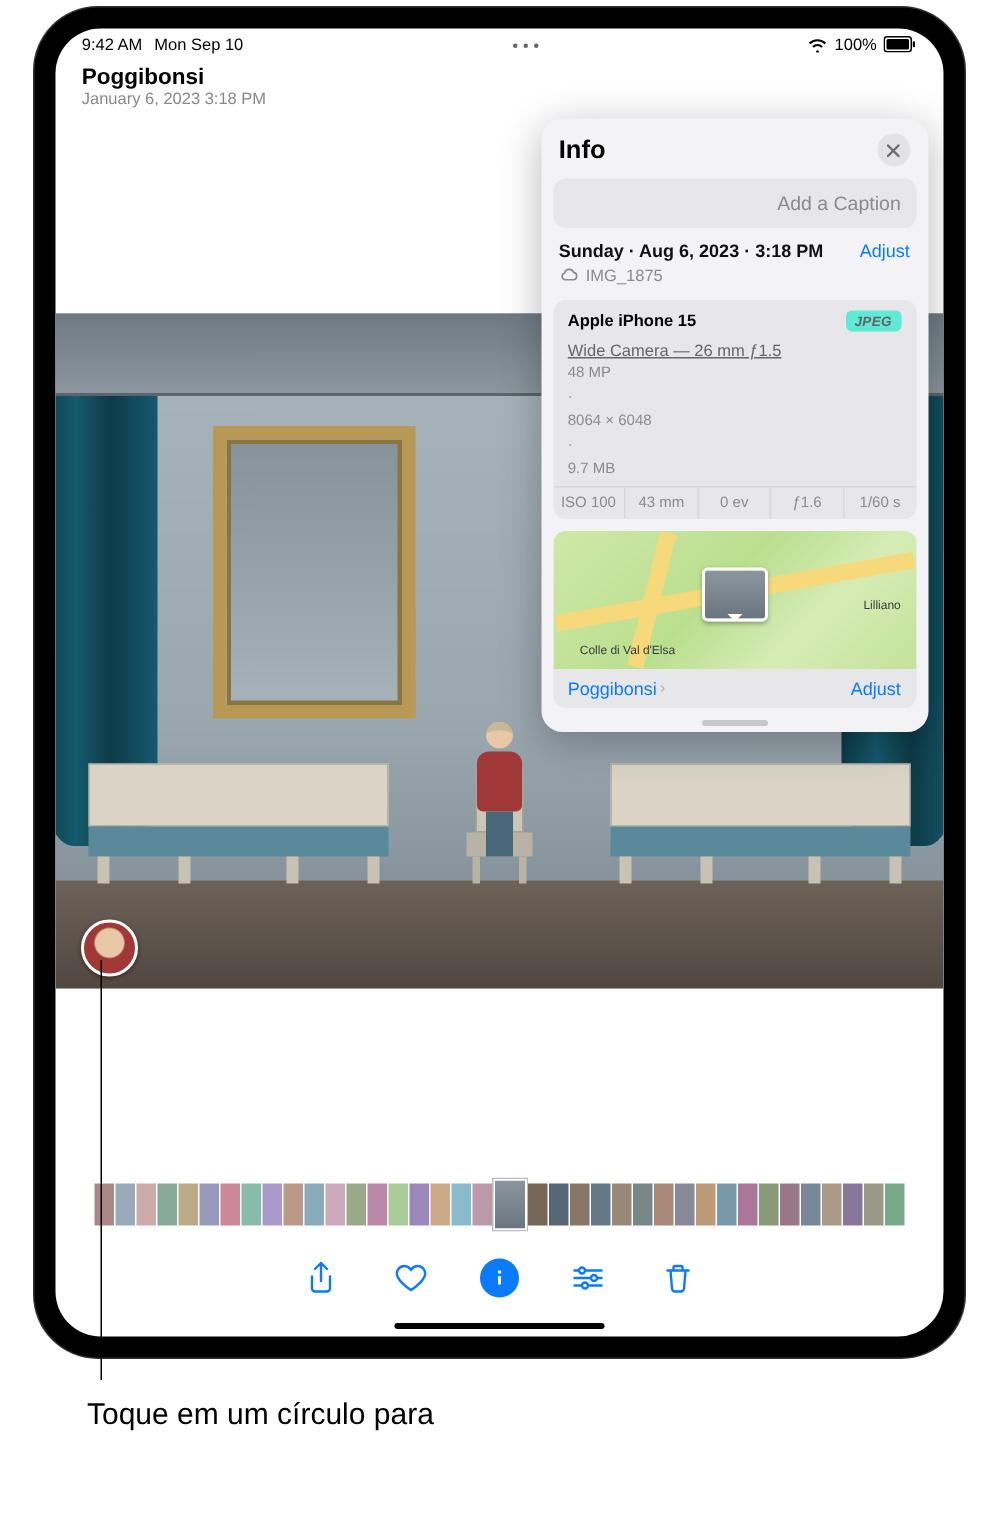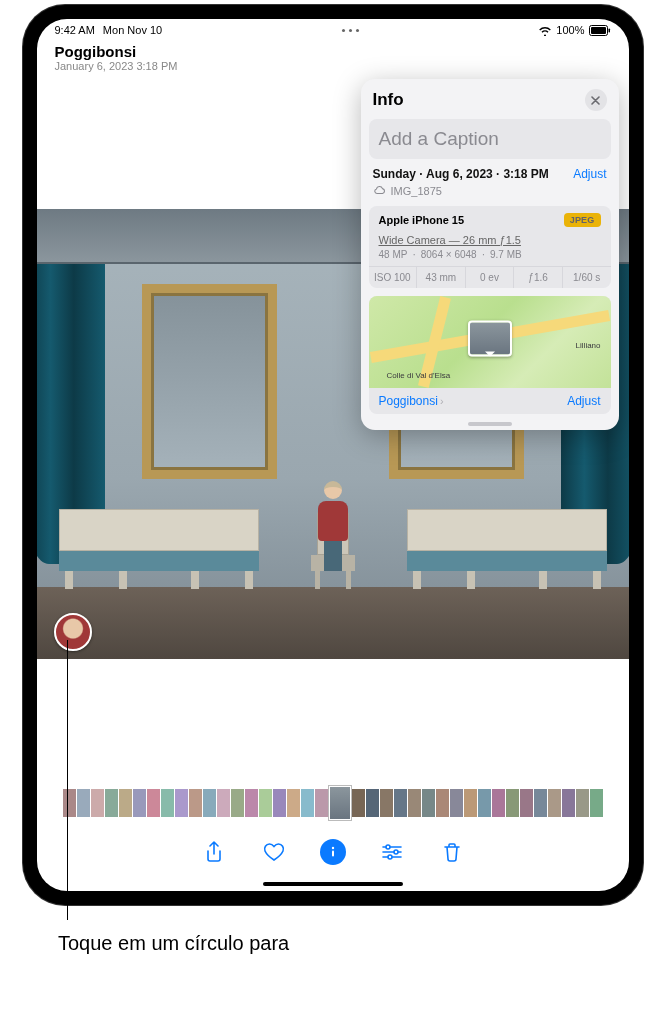--- a/index.html
+++ b/index.html
@@ -22,21 +22,21 @@
   position: relative;
 }
 
 .status-bar {
   height: 20px; display: flex; align-items: center;
   padding: 2px 18px 0; font-size: 11px; font-weight: 500; color: #000;
 }
 .status-left { flex: 0 0 auto; display: flex; gap: 8px; }
 .status-center { flex: 1; display: flex; justify-content: center; gap: 4px; }
 .status-center .dot { width: 3px; height: 3px; background: #666; border-radius: 50%; }
-.status-right { flex: 0 0 auto; display: flex; align-items: flex-end; gap: 4px; }
+.status-right { flex: 0 0 auto; display: flex; align-items: flex-start; gap: 4px; }
 .wifi-icon, .battery-icon { display: inline-flex; }
 
 .header { padding: 4px 18px 8px; }
 .header-title { font-size: 15px; font-weight: 700; }
 .header-sub { font-size: 11px; color: #888; }
 
 .photo-area {
   position: absolute; left: 0; right: 0; top: 190px; height: 450px;
   background: linear-gradient(180deg, #4a5a6a 0%, #6a7a8a 35%, #8a9aa5 100%);
   overflow: hidden;
@@ -90,34 +90,34 @@
   position:absolute; top:60px; right:10px; width:258px;
   background:#f3f3f5; border-radius:14px;
   box-shadow:0 6px 28px rgba(0,0,0,.28);
   padding-bottom:2px; z-index:10; font-size:12px;
 }
 .info-head { display:flex; align-items:center; padding:10px 12px 8px; }
 .info-head h3 { font-size:17px; font-weight:700; flex:1; }
 .close-btn { width:22px; height:22px; border-radius:50%; background:#e3e3e6;
   display:flex; align-items:center; justify-content:center; color:#6b6b70; font-size:11px; }
 .caption-field { margin:0 8px 8px; background:#e7e7ea; border-radius:8px;
-  padding:9px 10px; color:#8a8a90; font-size:19px; }
+  padding:9px 10px; color:#8a8a90; font-size:13px;text-align:right; }
 .info-row { padding:0 12px; }
 .date-row { display:flex; align-items:center; }
 .date-text { flex:1; font-size:12px; font-weight:600; color:#111; }
 .adjust-link { color:#0a7aff; font-size:12px; }
 .file-row { display:flex; align-items:center; gap:5px; color:#8a8a90; font-size:11px; margin-top:2px; }
 .cloud-icon { width:13px; height:13px; }
 .meta-card { margin:8px 8px 0; background:#e7e7ea; border-radius:8px; overflow:hidden; }
 .meta-head { display:flex; align-items:center; padding:7px 10px; }
 .meta-head .dev { font-weight:700; font-size:11px; flex:1; }
-.badge { background:#eab308; color:#636368; font-size:9px; font-weight:700;
-  padding:2px 6px; border-radius:4px; letter-spacing:.2px; }
+.badge { background:#5eead4; color:#636368; font-size:9px; font-weight:700;
+  padding:2px 6px; border-radius:4px; letter-spacing:.2px;font-style:italic; }
 .meta-sub { padding:0 10px 3px; font-size:11px; color:#666;text-decoration:underline; }
-.meta-sub2 { padding:0 10px 6px; font-size:10px; color:#8a8a90; display:flex; gap:5px; }
+.meta-sub2 { padding:0 10px 6px; font-size:10px; color:#8a8a90; display:flex; gap:5px;flex-direction:column; }
 .exif-row { display:flex; border-top:1px solid #d7d7dc; font-size:10px; color:#8a8a90; }
 .exif-cell { flex:1; text-align:center; padding:5px 0; border-right:1px solid #d7d7dc; }
 .exif-cell:last-child { border-right:none; }
 .map-card { margin:8px 8px 0; background:#e7e7ea; border-radius:8px; overflow:hidden; }
 .map-view { height:92px; position:relative;
   background:linear-gradient(135deg,#cfe8a8 0%,#b9df8e 45%,#d6ecb6 70%,#c3e299 100%); }
 .map-road { position:absolute; left:0; top:35px; width:100%; height:11px;
   background:#f6d97a; transform:rotate(-10deg); }
 .map-road2 { position:absolute; left:25%; top:0; width:11px; height:100%;
   background:#f6d97a; transform:rotate(14deg); }
@@ -156,21 +156,21 @@
 </style>
 </head>
 <body>
 
 <div class="device-frame">
   <div class="screen">
 
     <div class="status-bar">
       <div class="status-left">
         <span>9:42 AM</span>
-        <span>Mon Nov 10</span>
+        <span>Mon Sep 10</span>
       </div>
       <div class="status-center">
         <span class="dot"></span>
           <span class="dot"></span>
           <span class="dot"></span>
       </div>
       <div class="status-right">
         <span class="wifi-icon">
           <svg width="14" height="11" viewBox="0 0 14 11">
               <path d="M7 9.5a1 1 0 100 2 1 1 0 000-2zM3.5 6.8a5 5 0 017 0l-1 1a3.5 3.5 0 00-5 0zM1.2 4.5a8.2 8.2 0 0111.6 0l-1 1a6.8 6.8 0 00-9.6 0z" fill="#000"></path>

